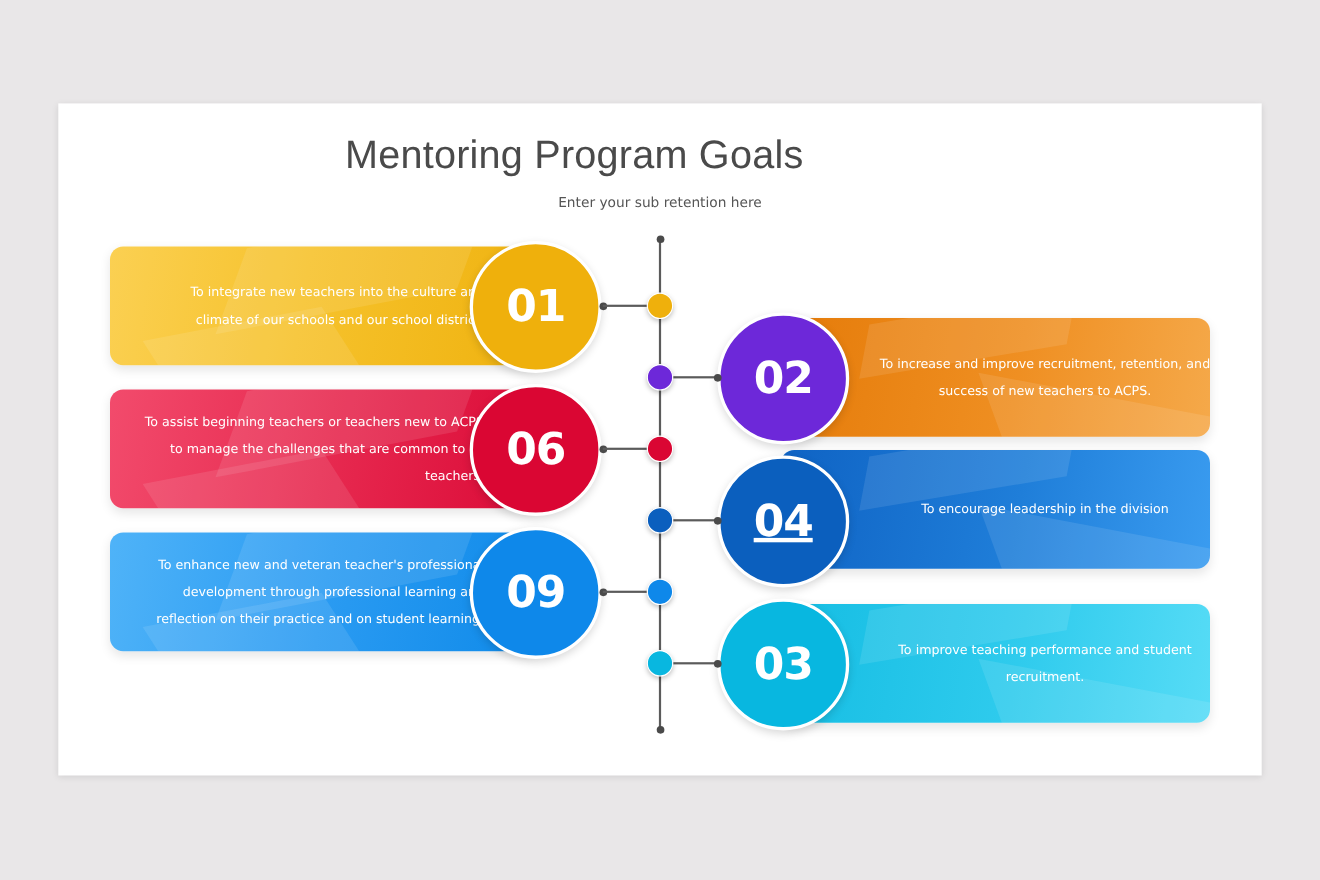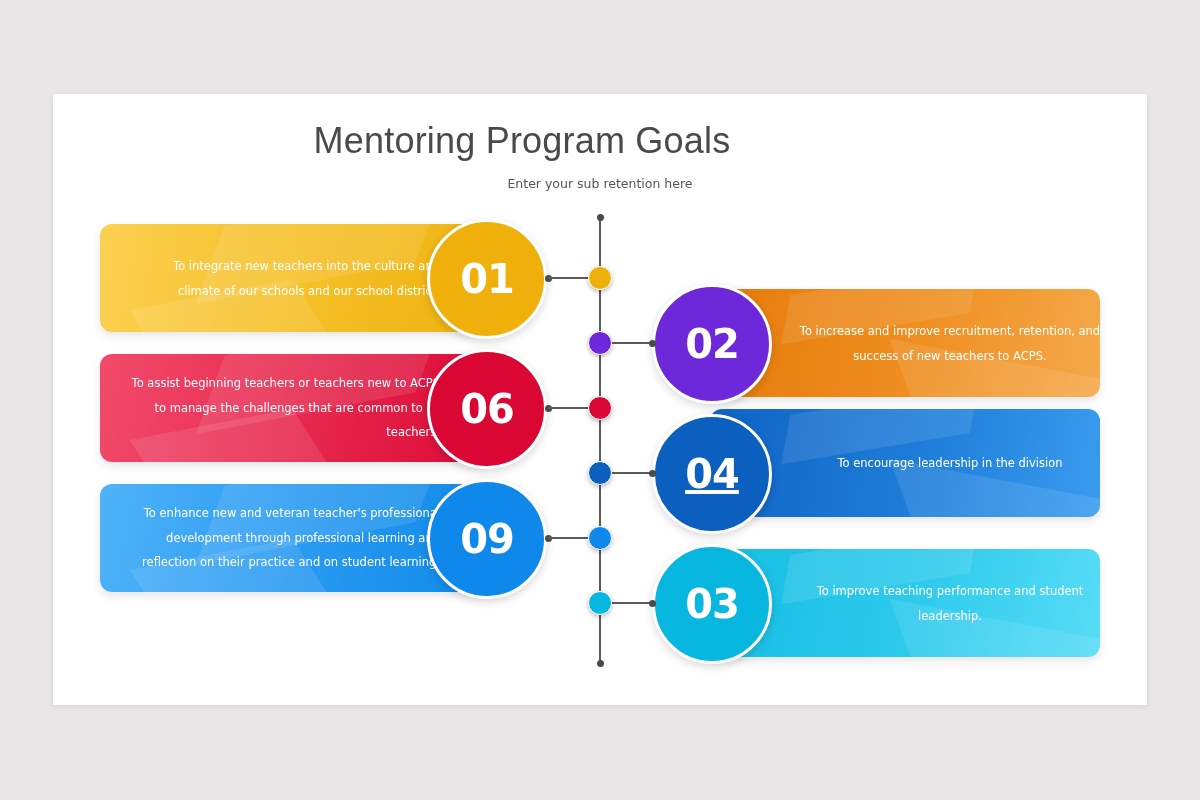--- a/index.html
+++ b/index.html
@@ -200,18 +200,18 @@
   <div class="card-text">To enhance new and veteran teacher's professional development through professional learning and reflection on their practice and on student learning.</div>
 </div>
 <div class="circle k5" style="left:427px; top:479px;">09</div>
 <div class="conn-dot" style="left:544.5px; top:534.5px;"></div>
 <div class="connector" style="left:548px; top:537px; width:40px;"></div>
 <div class="node k5" style="left:588px; top:526px;"></div>
 
 <div class="card right c6" style="left:710px; top:549px; width:390px;">
   <div class="shine1"></div>
     <div class="shine2"></div>
-  <div class="card-text" style="left:80px;">To improve teaching performance and student leadership.</div>
+  <div class="card-text" style="left:80px;">To improve teaching performance and student recruitment.</div>
 </div>
 <div class="circle k6" style="left:652px; top:544px;">03</div>
 <div class="connector" style="left:612px; top:602px; width:40px;"></div>
 <div class="conn-dot" style="left:648.5px; top:599.5px;"></div>
 <div class="node k6" style="left:588px; top:591px;"></div>
 
 </body></html>

